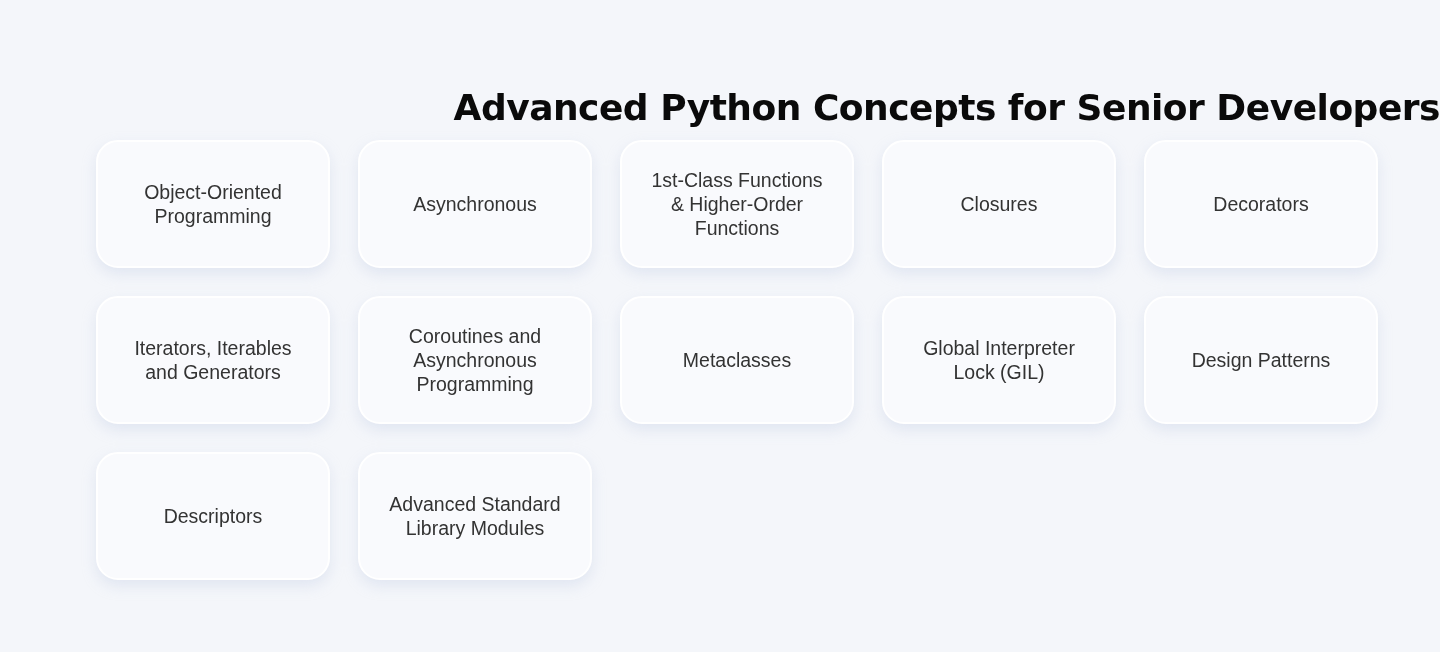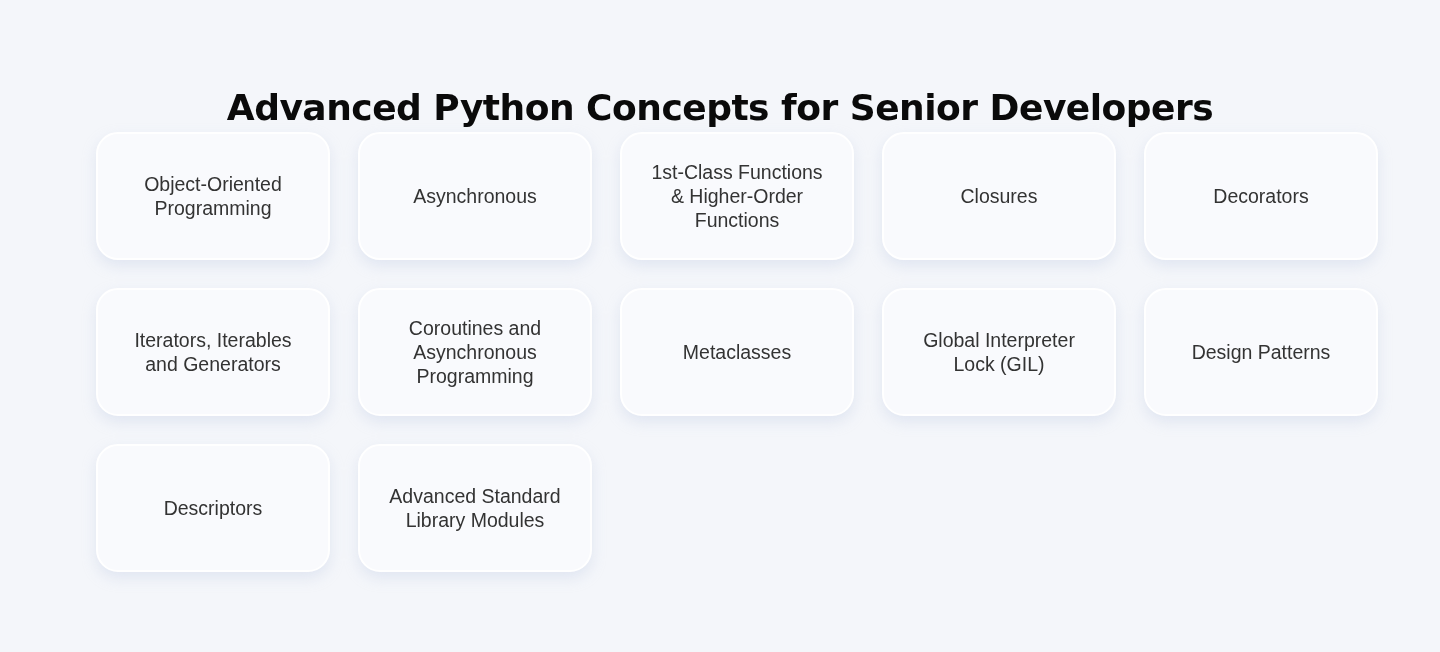--- a/index.html
+++ b/index.html
@@ -6,31 +6,31 @@
   body {
     width: 1440px; height: 652px;
     background: #f4f6fa;
     position: relative;
     overflow: hidden;
     font-family: "Liberation Sans", "DejaVu Sans", sans-serif;
   }
   .title {
     position: absolute;
     left: 0; top: 58px; width: 1440px;
-    text-align: center;
+    text-align: right;
     font-family: "DejaVu Sans", sans-serif;
     font-weight: bold;
     font-size: 36px;
     letter-spacing: -0.5px;
     color: #0a0a0a;
     line-height: 52px;
   }
   .grid {
     position: absolute;
-    left: 96px; top: 132px;
+    left: 96px; top: 140px;
     width: 1248px;
     display: grid;
     grid-template-columns: repeat(5, 234px);
     grid-auto-rows: 128px;
     column-gap: 19.5px;
     row-gap: 20px;
     gap: 28px;
   }
   .card {
     box-sizing: border-box;

